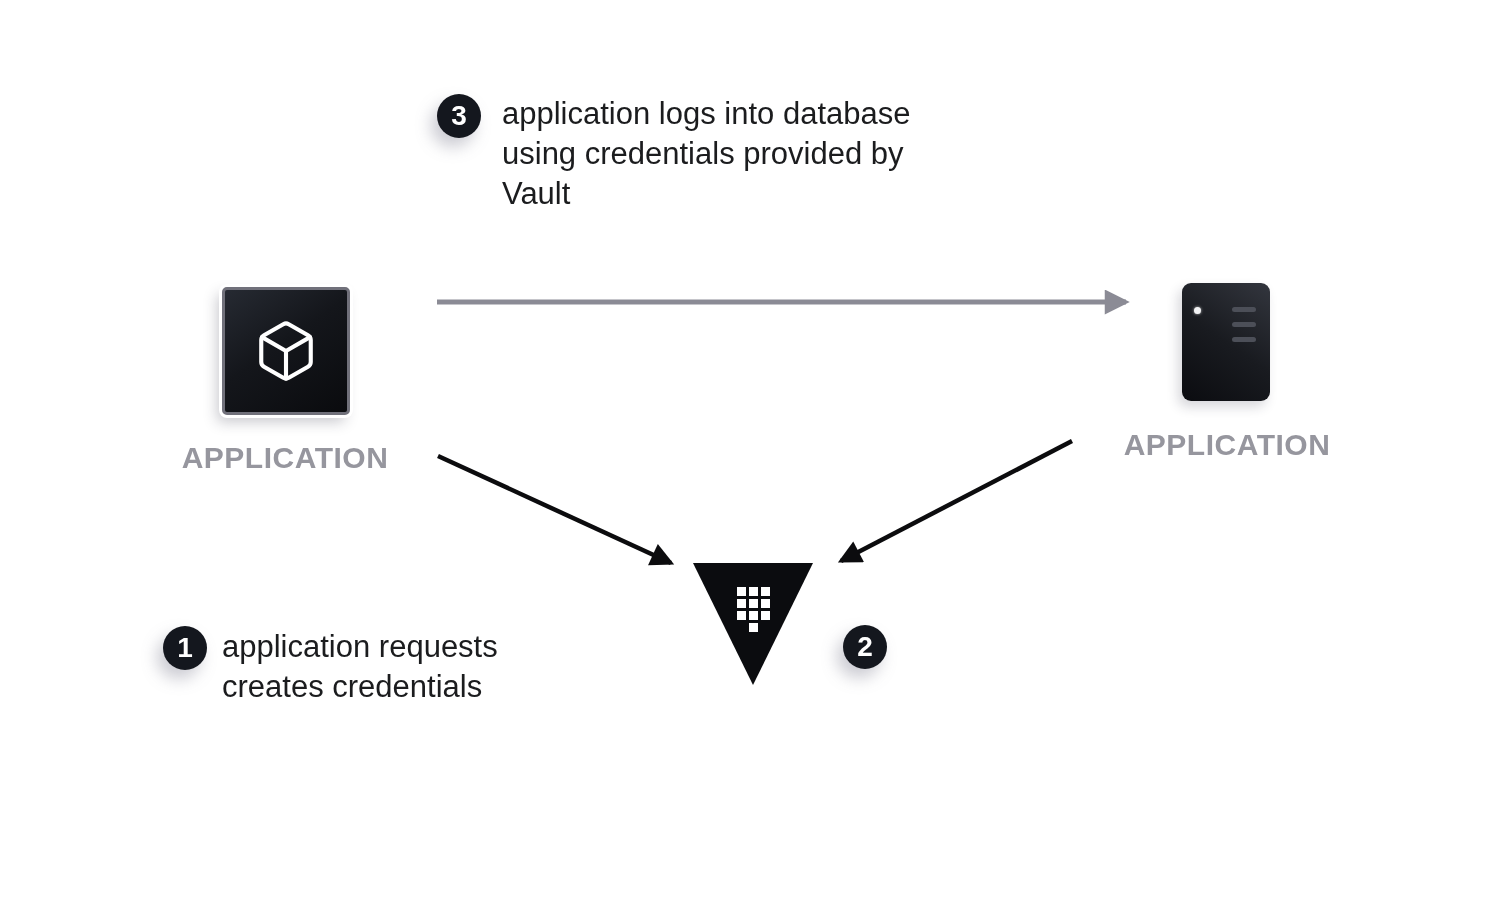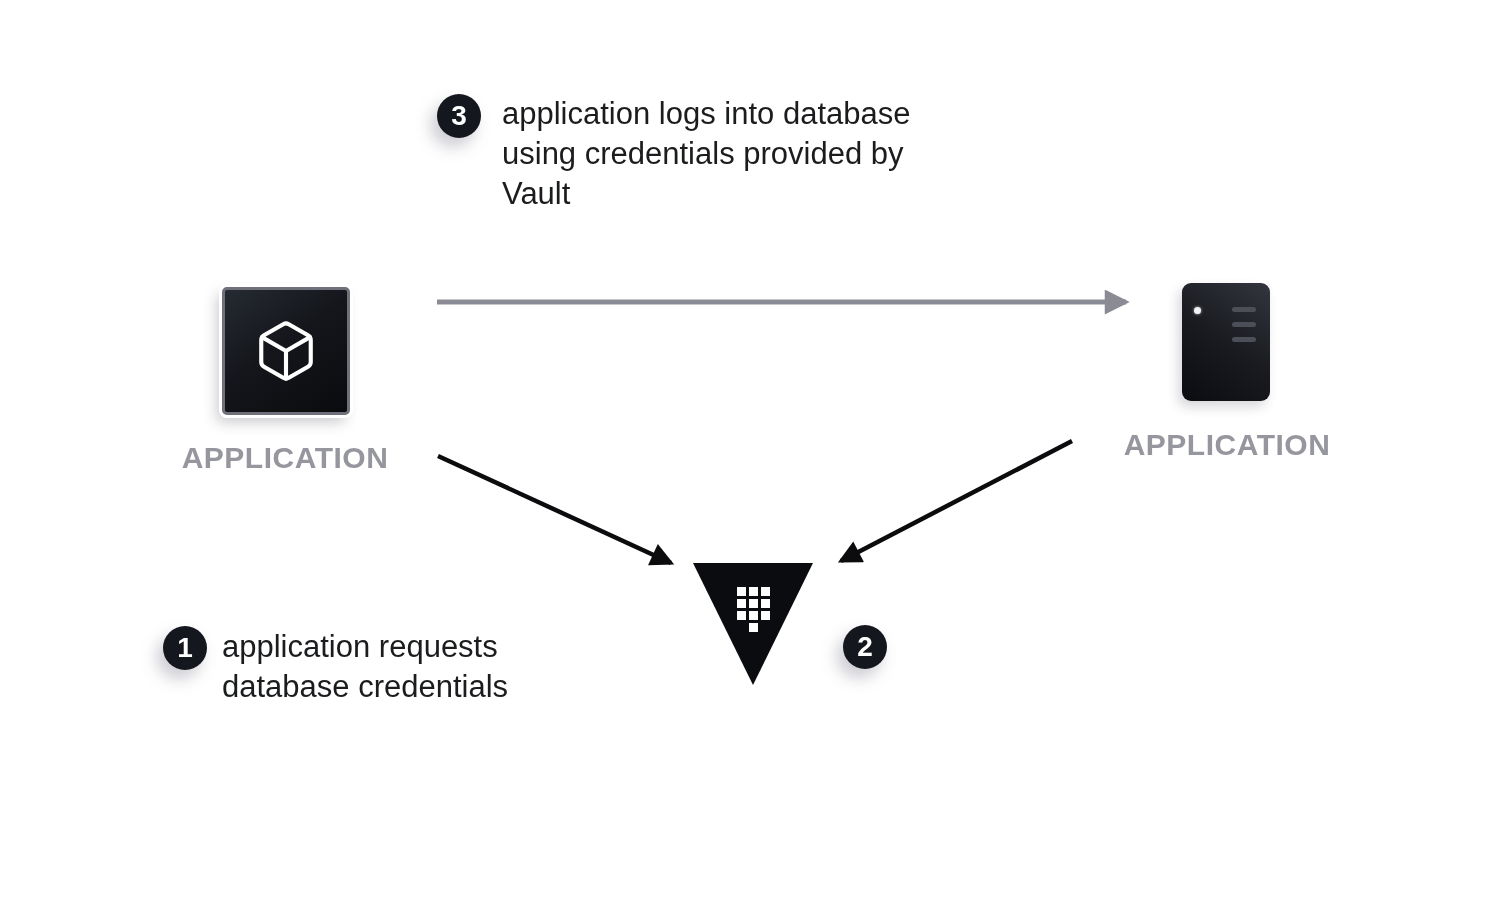--- a/index.html
+++ b/index.html
@@ -144,17 +144,17 @@
   <div class="server-node">
     <span class="server-led"></span>
     <span class="server-slot slot-1"></span>
     <span class="server-slot slot-2"></span>
     <span class="server-slot slot-3"></span>
   </div>
   <div class="node-label" style="left:1077px; top:428px;">APPLICATION</div>
 
   <div class="step-badge" style="left:163px; top:626px;">1</div>
   <div class="step-text" style="left:222px; top:627px;">application requests
-database credentials</div>
+creates credentials</div>
 
   <div class="step-badge" style="left:843px; top:625px;">2</div>
 
 </div>
 
 </body></html>

